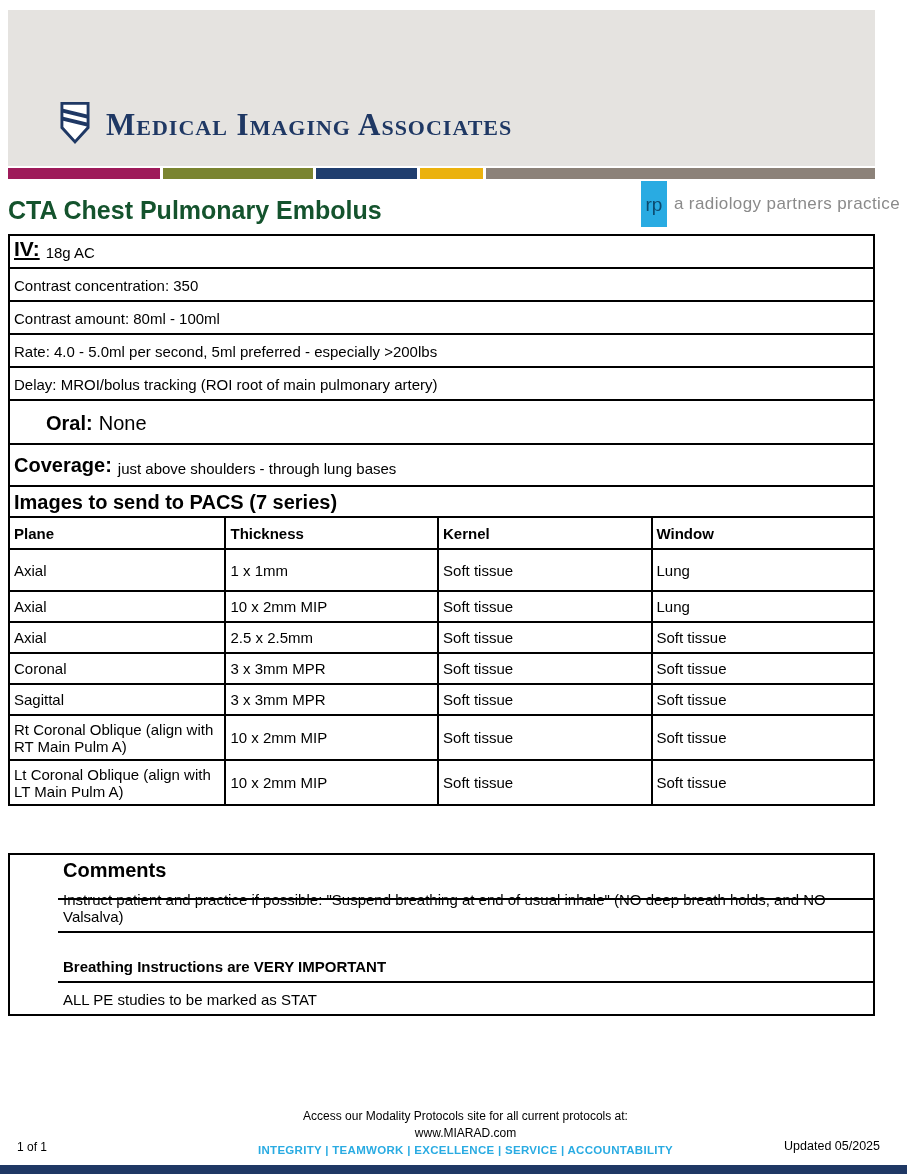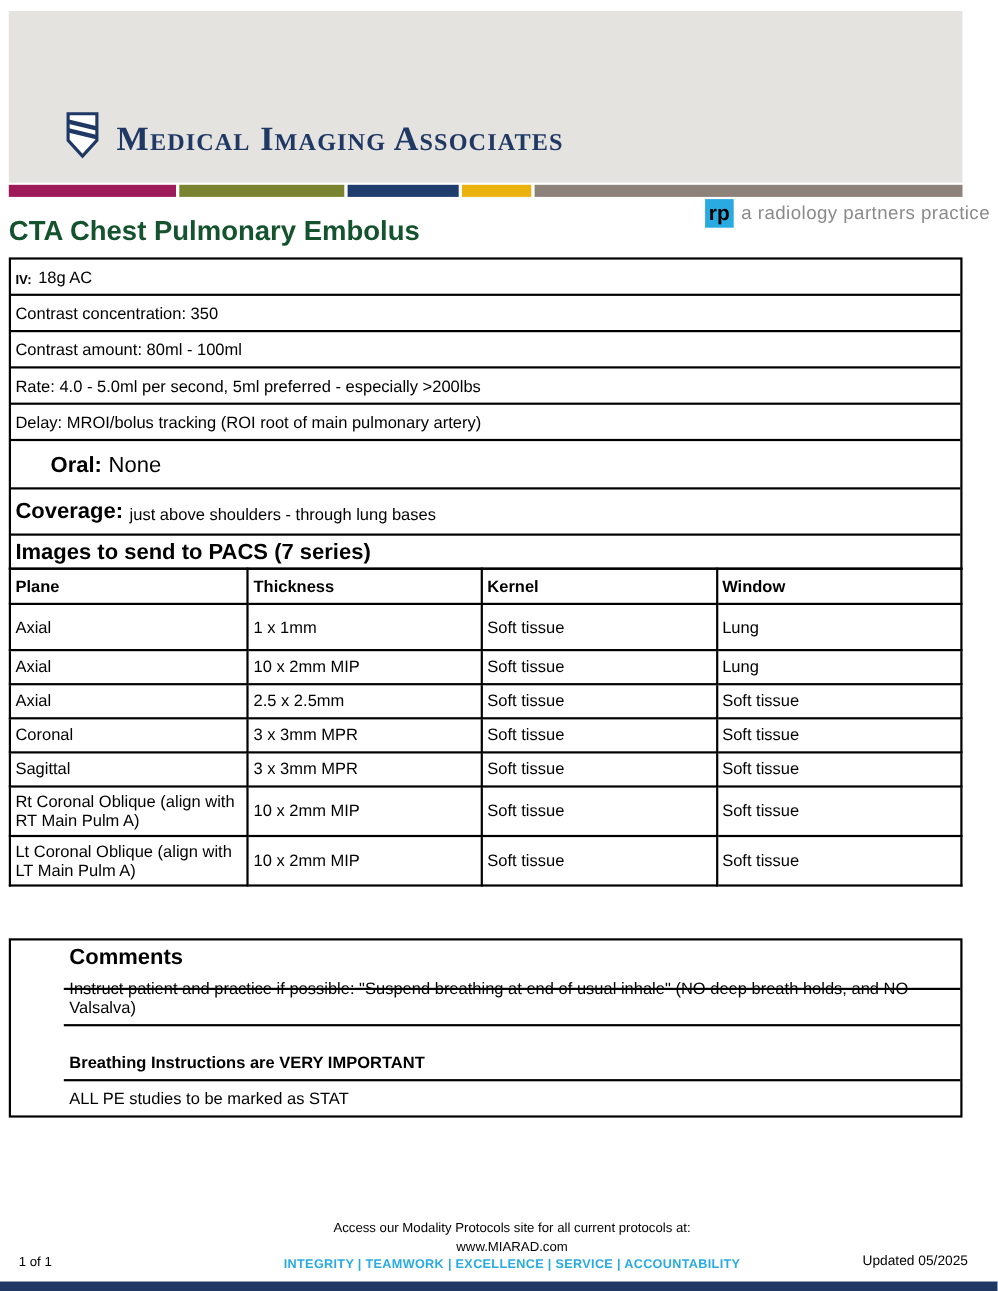--- a/index.html
+++ b/index.html
@@ -11,36 +11,36 @@
   .banner { position:absolute; left:8px; top:10px; width:867px; height:156px; background:var(--banner-gray,#E5E3E0); }
   .logo-row { position:absolute; left:50px; top:90px; display:flex; align-items:center; gap:14px; }
   .org-name { font-family:"Liberation Serif", serif; font-variant:small-caps; font-weight:600; font-size:31px; letter-spacing:1px; color:var(--navy,#1F3864); white-space:nowrap; }
 
   
   .stripes { position:absolute; left:8px; top:168px; width:867px; height:11px; display:flex; gap:3px; }
   .stripe { height:11px; }
 
   
   .rp-row { position:absolute; top:181px; right:7px; display:flex; align-items:center; gap:7px; }
-  .rp-badge { width:26px; height:26px; background:var(--rp-blue,#29ABE2); color:#000000; font-weight:bold; font-size:19px; display:flex; align-items:center; justify-content:center; line-height:1; }
+  .rp-badge { width:26px; height:46px; background:var(--rp-blue,#29ABE2); color:#0c4a6e; font-weight:normal; font-size:19px; display:flex; align-items:center; justify-content:center; line-height:1; }
   .tagline { font-size:17px; color:var(--tagline-gray,#8A8A8A); letter-spacing:0.4px; white-space:nowrap; }
 
   
   .title { position:absolute; left:8px; top:196px; width:867px; text-align:left; font-size:25px; font-weight:bold; color:#14532d; }
 
   
   .proto-rows { position:absolute; left:8px; top:234px; width:867px; border:2px solid #000; background:#fff; }
   .prow { display:flex; align-items:flex-end; padding:0 4px 6px 4px; border-bottom:2px solid #000; }
   .prow:last-child { border-bottom:none; }
   .prow:nth-child(-n+5) { height:33px; }
   .prow:nth-child(6) { height:44px; padding-bottom:8px;padding-left:36px; }
   .prow:nth-child(7) { height:42px; padding-bottom:8px; }
   .prow:nth-child(8) { height:29px; padding-bottom:2px; }
   .plabel { margin-right:6px; white-space:pre; }
-  .prow.bold-label .plabel { font-weight:bold; font-size:12px; }
+  .prow.bold-label .plabel { font-weight:bold; font-size:21px;text-decoration:underline; }
   .prow.bold-label .pvalue { font-size:15px; }
   .prow.plain .pvalue { font-size:15px; }
   .prow.large .plabel, .prow.large-small .plabel { font-weight:bold; font-size:20px; }
   .prow.large .pvalue { font-size:20px; }
   .prow.large-small .pvalue { font-size:15px; }
   .prow.section .pvalue { font-weight:bold; font-size:20px; }
 
   
   table.pacs { position:absolute; left:8px; top:516px; width:867px; border-collapse:collapse; }
   table.pacs th, table.pacs td { border:2px solid #000; text-align:left; vertical-align:middle; font-size:15px; padding:1px 4px; }

